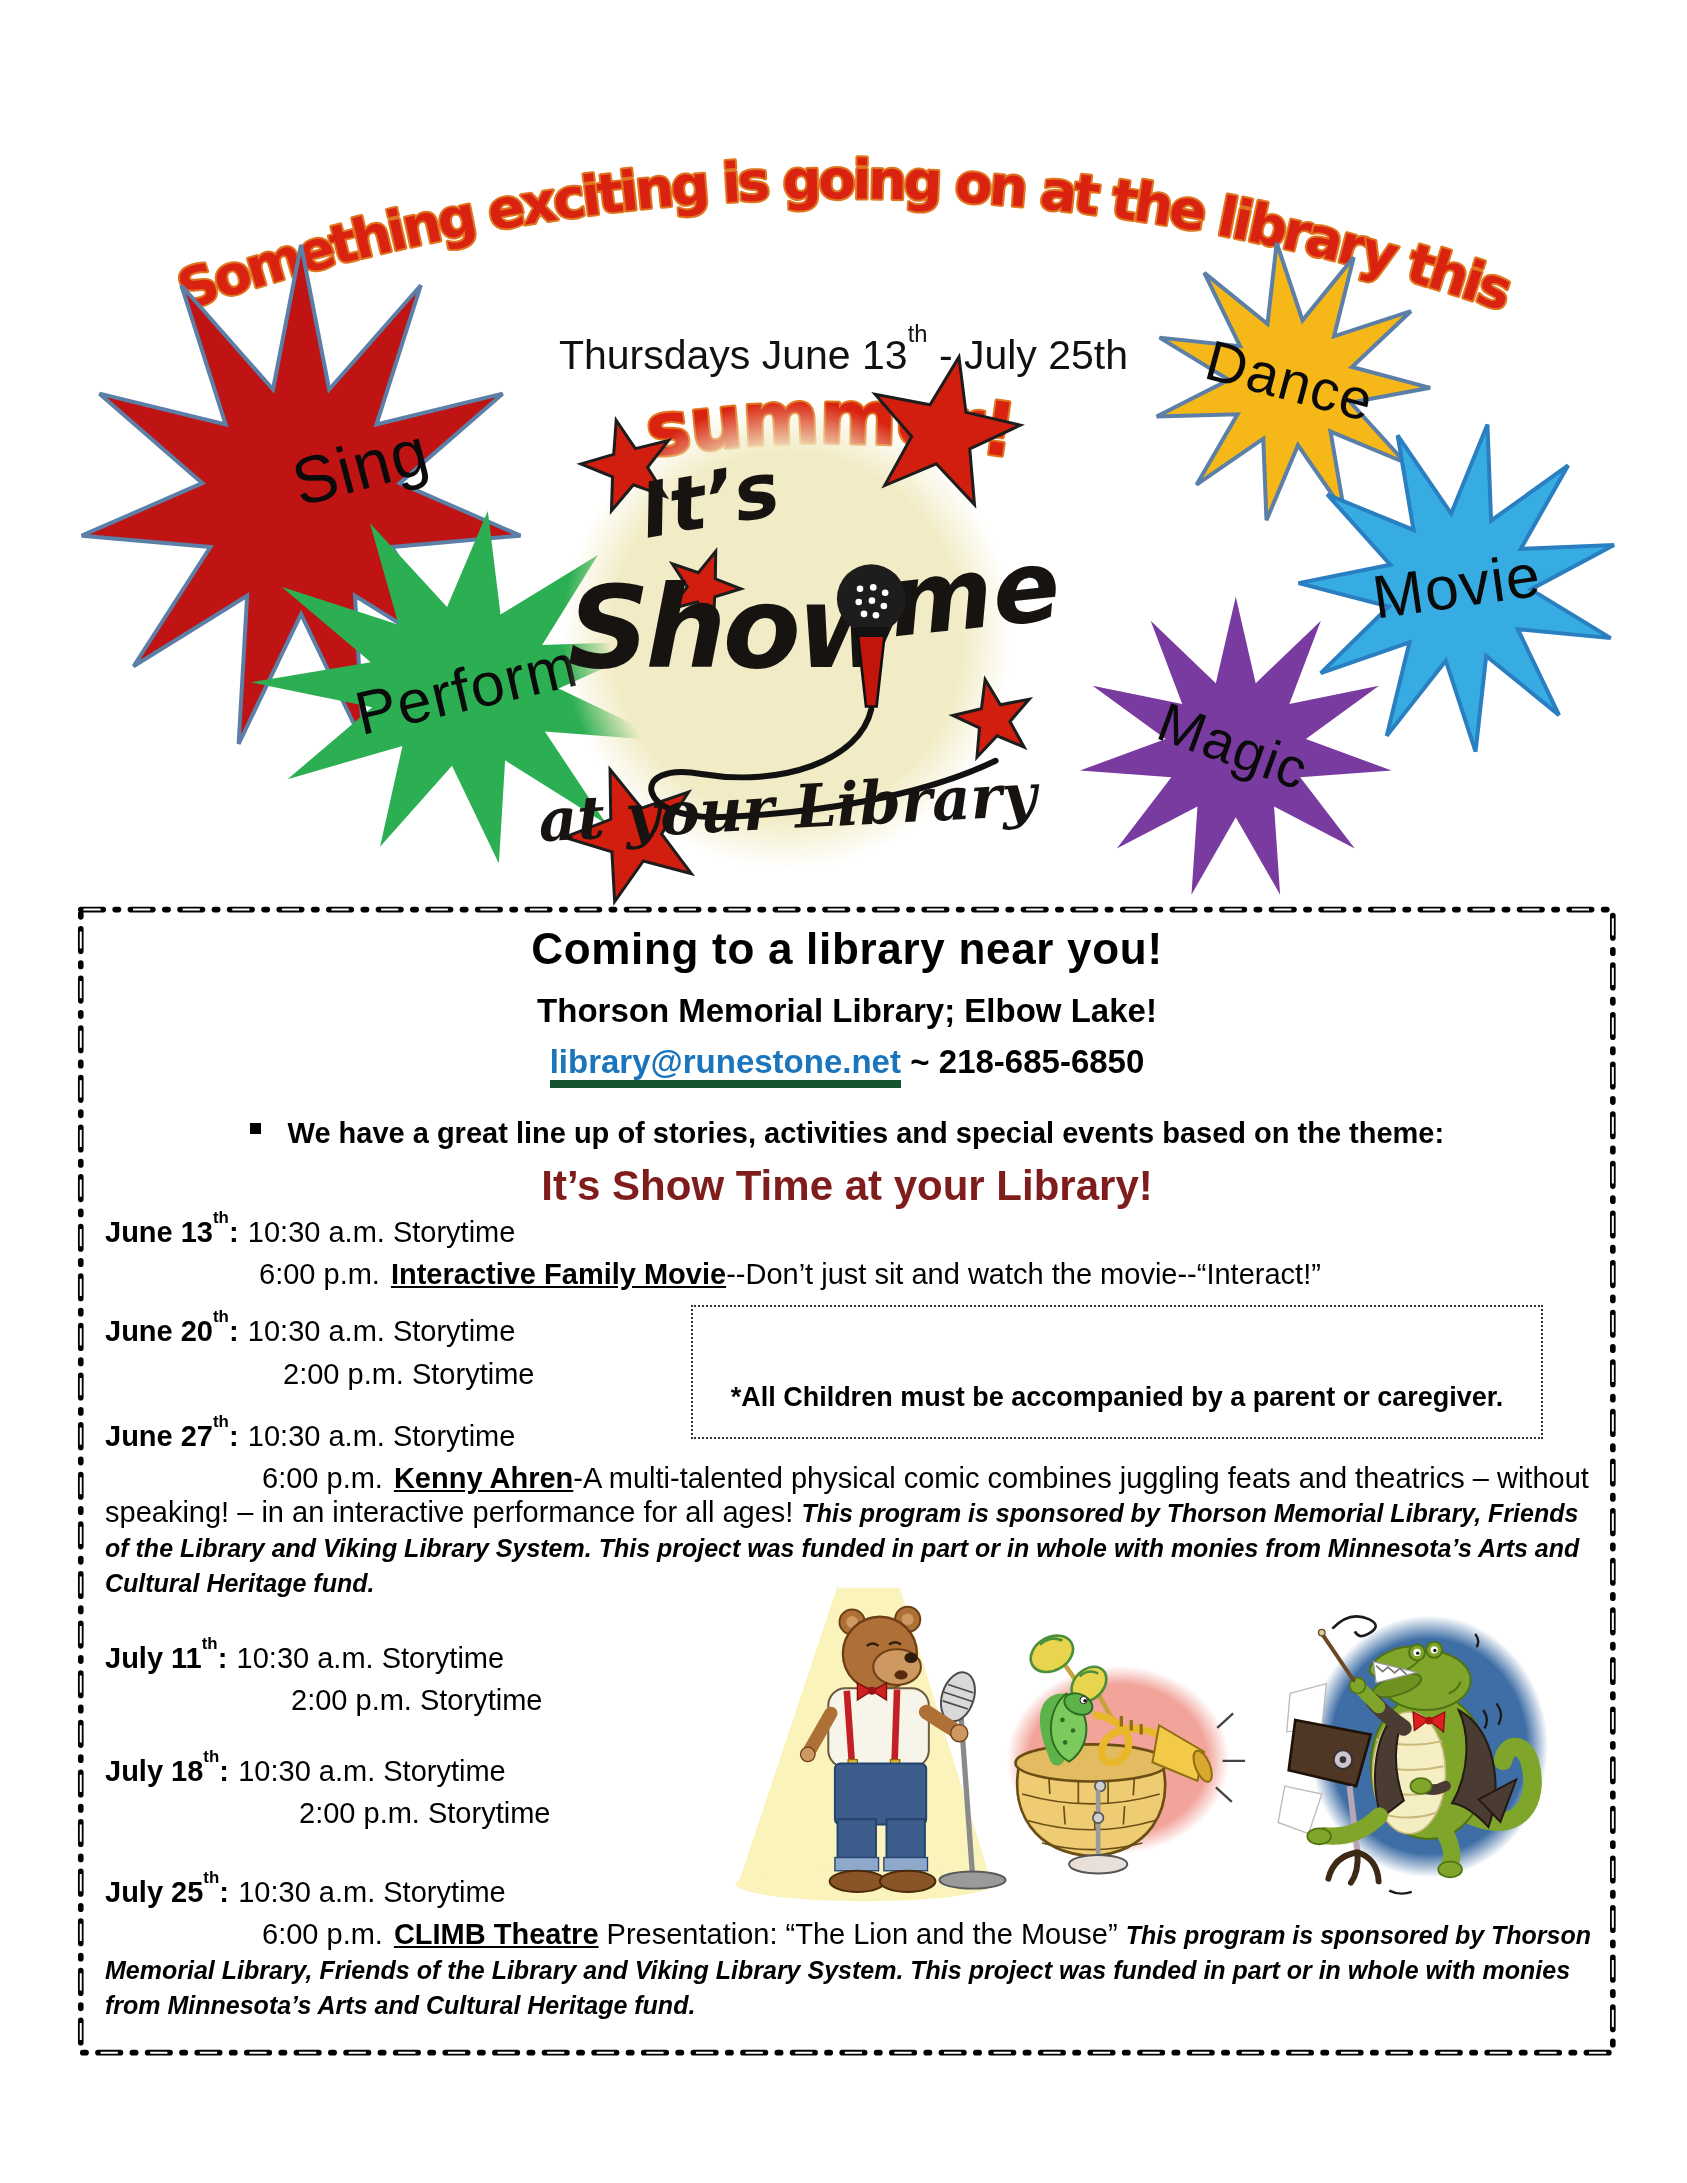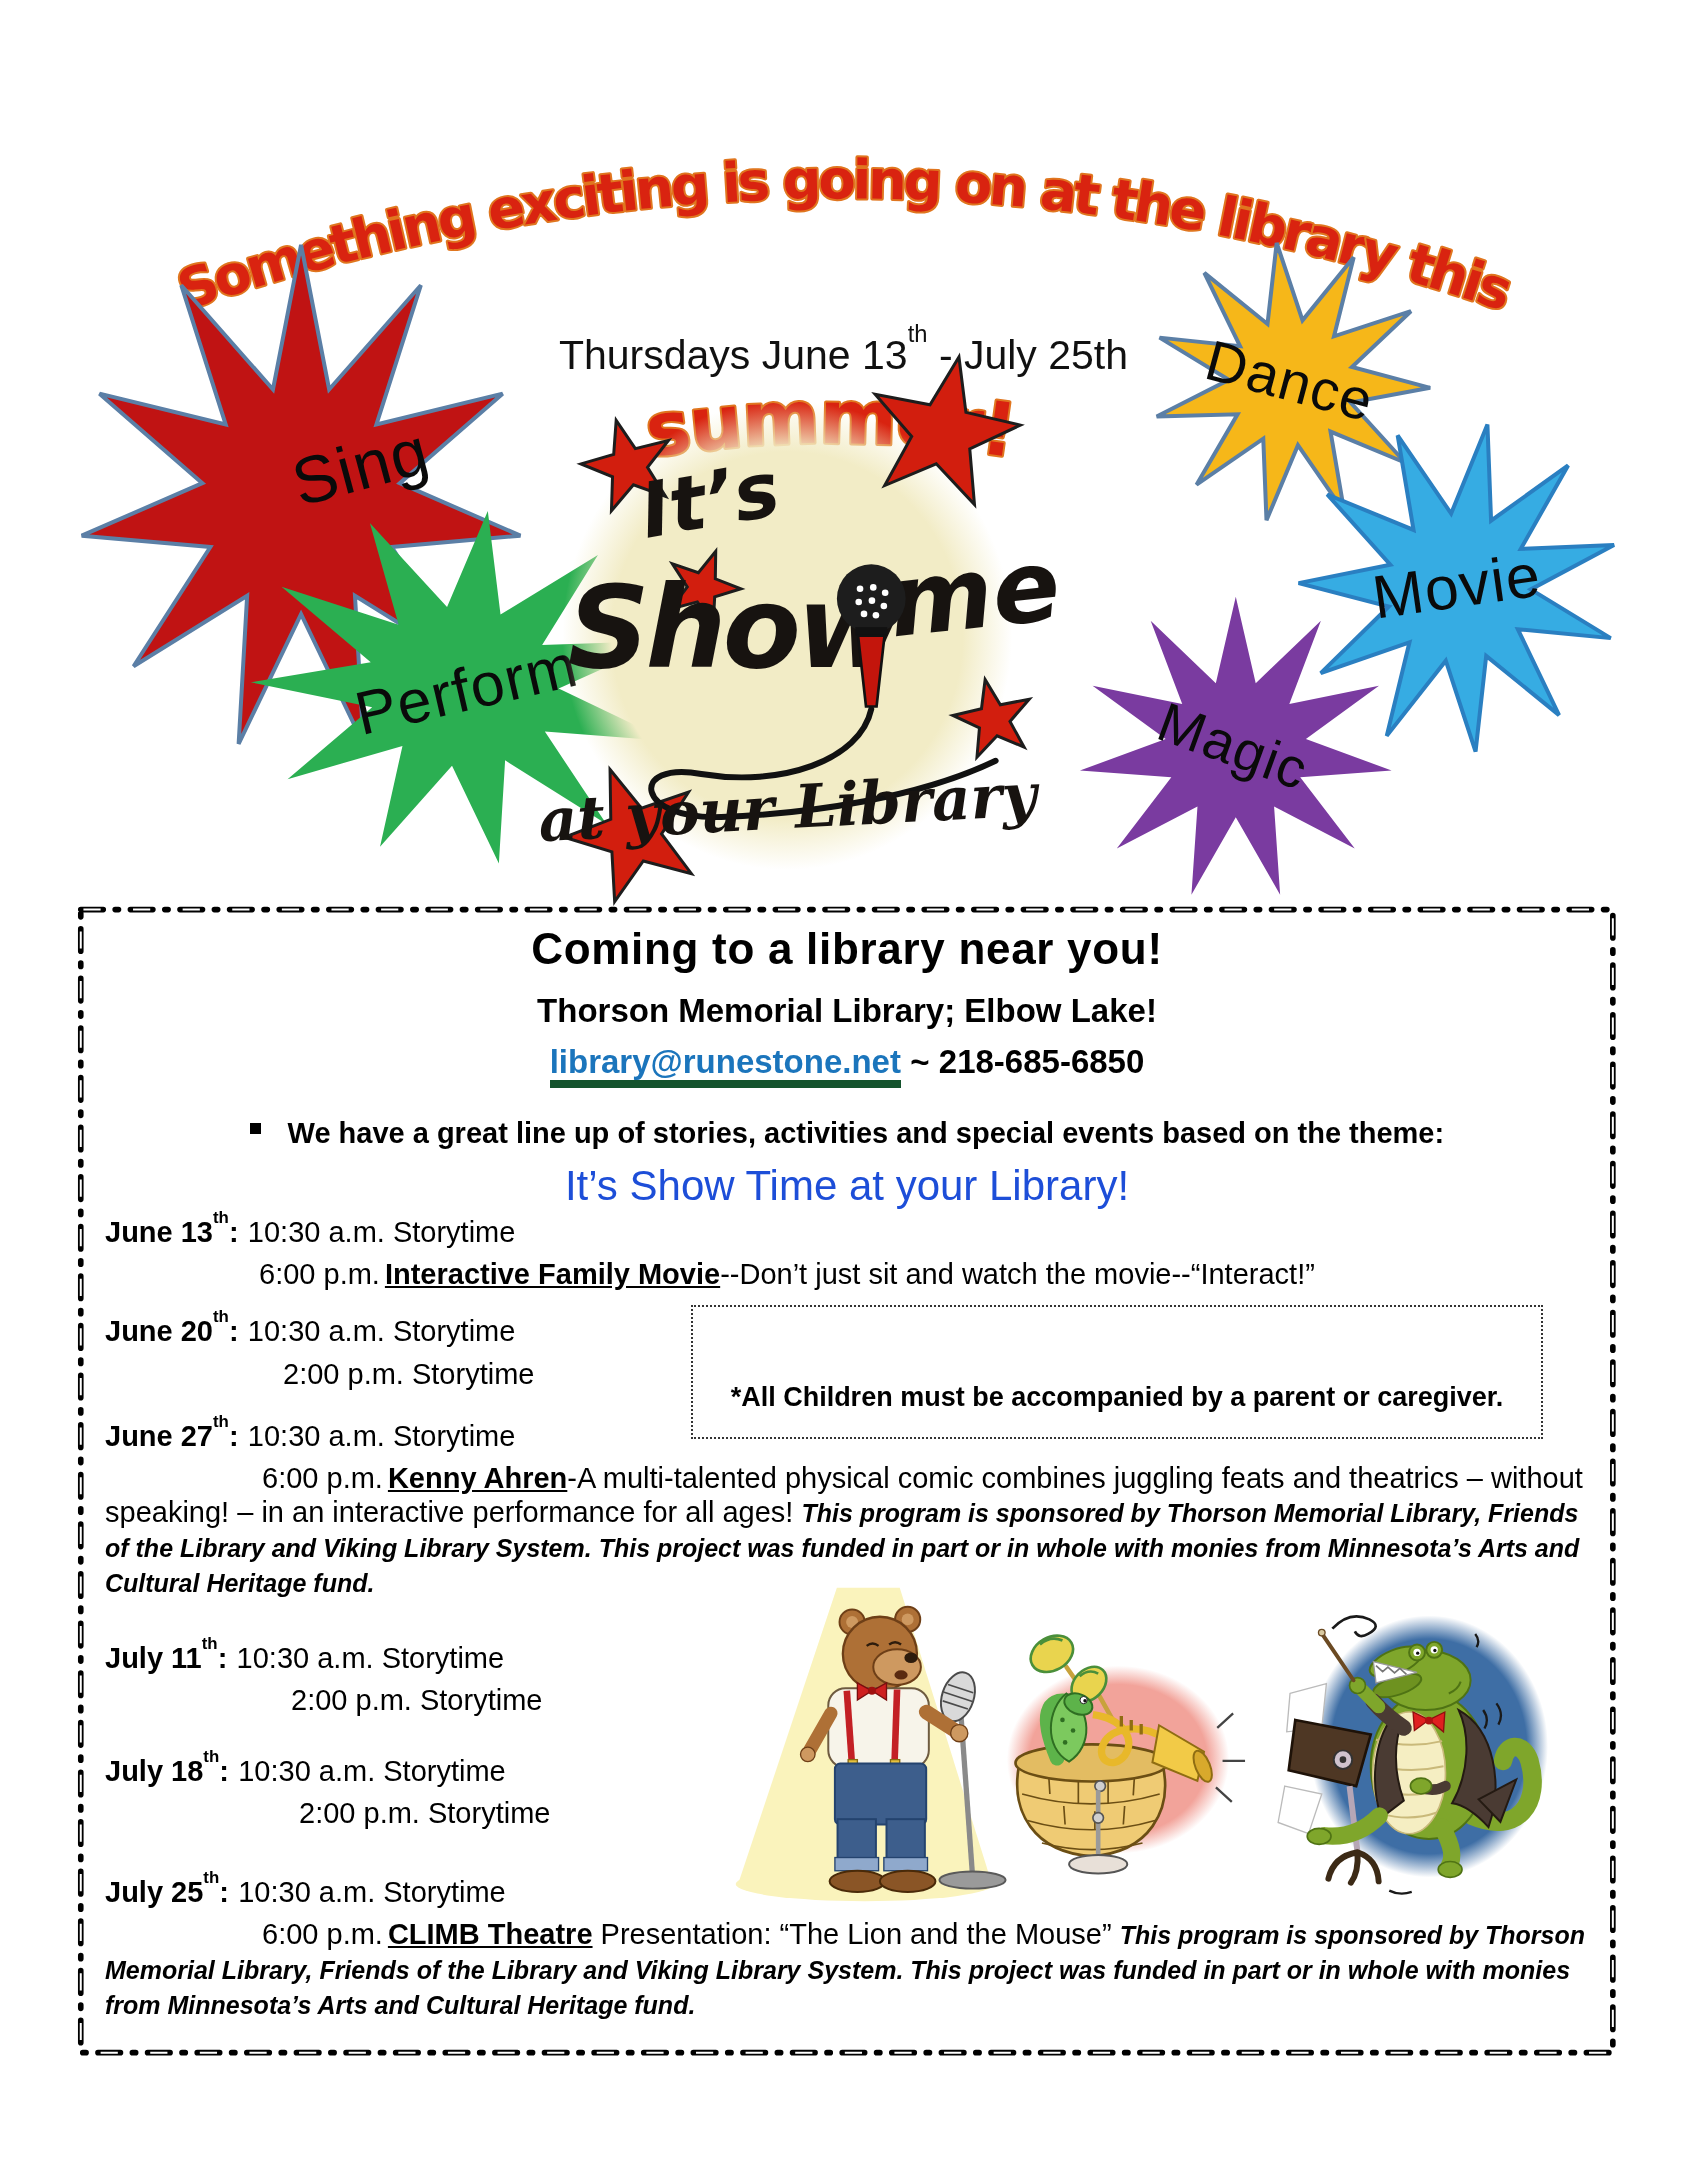--- a/index.html
+++ b/index.html
@@ -7,28 +7,28 @@
         font-family:"Liberation Sans",sans-serif;color:#000;}
   #art{position:absolute;left:0;top:0;width:1687px;height:2183px;pointer-events:none;}
   .center-line{position:absolute;left:81px;width:1532px;text-align:center;white-space:nowrap;}
   .h1{font-size:44px;font-weight:bold;letter-spacing:0.7px;}
   .h2{font-size:33px;font-weight:bold;}
   .contact{font-size:33px;font-weight:bold;}
   .email{color:#1B75BC;text-decoration:none;border-bottom:8px solid #14532d;cursor:pointer;}
   .sep{padding:0 9.3px;}
   .bullet-row{font-size:29px;font-weight:bold;}
   .sq{display:inline-block;width:11.2px;height:11.2px;background:#000;margin-right:26.5px;vertical-align:9.3px;}
-  .theme{font-size:42px;font-weight:normal;color:#1d4ed8;}
+  .theme{font-size:42px;font-weight:bold;color:#7f1d1d;}
   .row{position:absolute;white-space:nowrap;font-size:29px;}
   .row .t{padding-left:9.3px;}
   sup.th{font-size:58%;position:relative;top:-0.5em;}
   .para{position:absolute;left:105px;width:1503px;font-size:29px;line-height:34px;text-indent:157px;}
   .sponsor{font-style:italic;font-size:25px;font-weight:600;}
   .evt{font-weight:bold;text-decoration:underline;}
-  .tm{margin-right:5px;}
+  .tm{margin-right:11px;}
   .notice-box{position:absolute;left:691px;top:1305px;width:852px;height:134px;
       border:2px dotted #333;box-sizing:border-box;display:flex;align-items:center;justify-content:center;
       padding:46px 20px 6.6px 20px;}
   .notice-box .txt{font-size:27px;font-weight:bold;text-align:center;white-space:nowrap;margin-top:12px;}
   .subtitle{position:absolute;left:0;top:332px;width:1687px;text-align:center;font-size:41px;color:#111;}
   svg text{font-family:"Liberation Sans",sans-serif;}
   .wordart{font-family:"DejaVu Sans",sans-serif;font-weight:bold;}
   .starlabel{font-size:95px;fill:#0a0a0a;letter-spacing:2px;}
   .showtxt{font-family:"DejaVu Sans",sans-serif;font-weight:bold;font-style:italic;fill:#171310;}
   .script{font-family:"DejaVu Serif",serif;font-style:italic;fill:#171310;}

